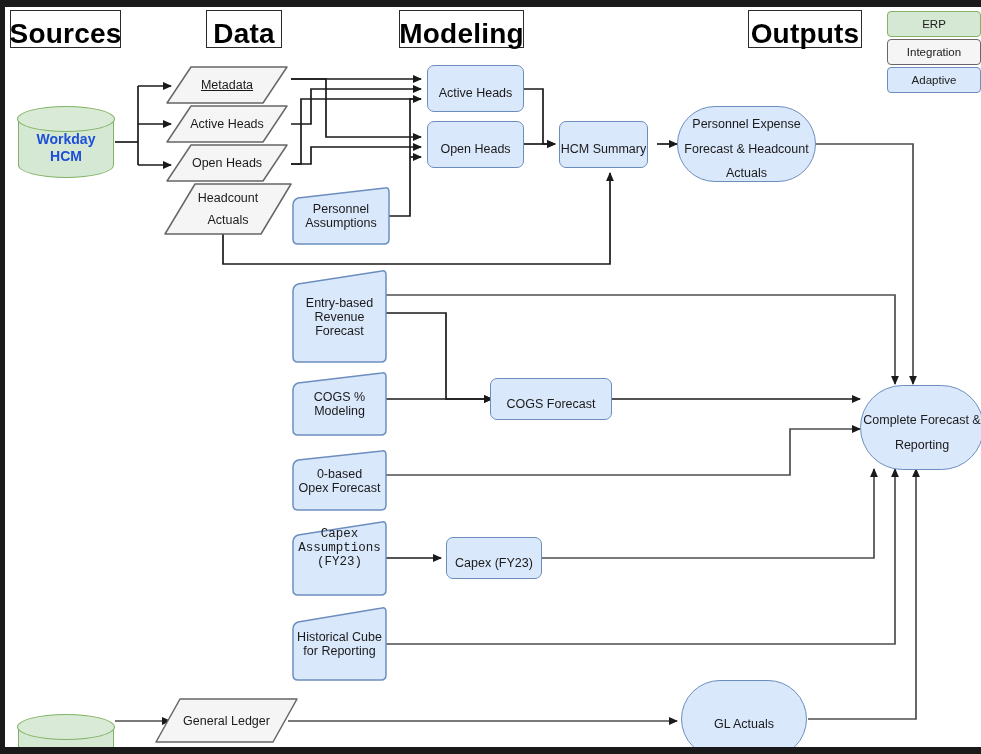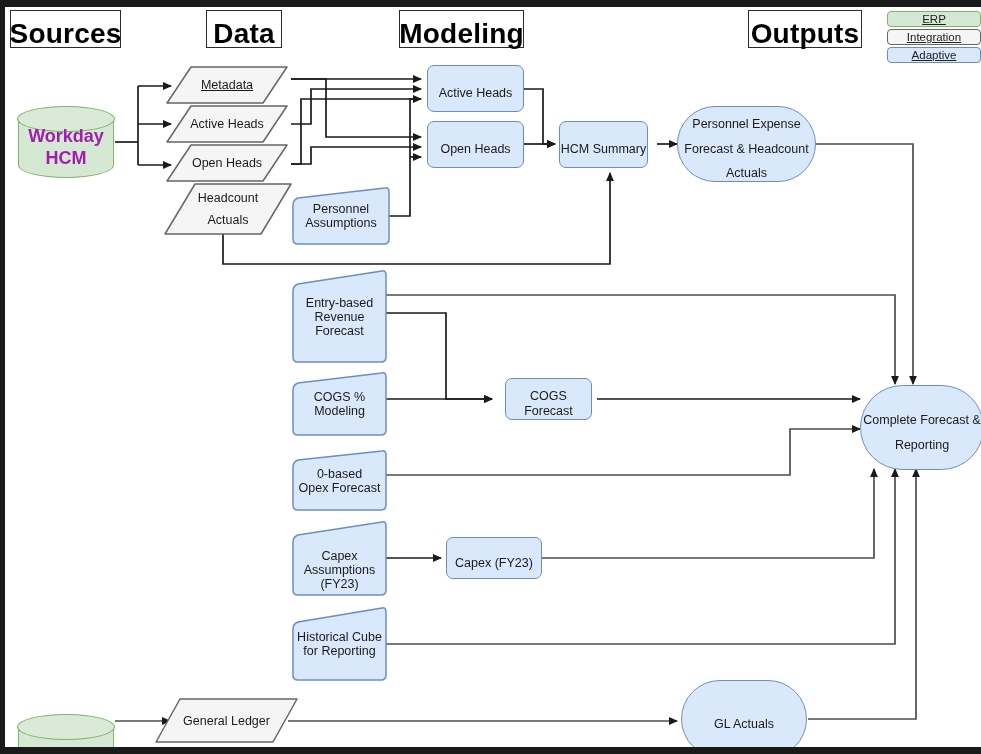--- a/index.html
+++ b/index.html
@@ -22,44 +22,43 @@
   
   .hdr{
     background:#ffffff;border:1.6px solid #2b2b2b;
     font-weight:bold;color:#000;
   }
   .hdr span{font-size:28px;letter-spacing:.2px;}
 
   
   .legend{position:absolute;right:0px;top:4px;width:94px;}
   .lg{
-    height:16px;display:flex;align-items:center;justify-content:center;
+    height:26px;display:flex;align-items:center;justify-content:center;
     border-radius:4px;box-sizing:border-box;font-size:11.5px;color:#202020;
     margin-bottom:2px;
-    text-decoration:underline;
   }
   .lg-erp{background:#d5e8d4;border:1.4px solid #82b366;}
   .lg-int{background:#f5f5f5;border:1.4px solid #666666;}
   .lg-ada{background:#dae8fc;border:1.4px solid #6c8ebf;}
 
   
   .blue-rect{
     background:#dae8fc;border:1.5px solid #6c8ebf;border-radius:7px;
     font-size:12.5px;color:#1a1a1a;
   }
   
   .blue-ell{
     background:#dae8fc;border:1.5px solid #6c8ebf;
     font-size:12.5px;color:#1a1a1a;
   }
   
   .cyl{
     background:#d5e8d4;border:1.6px solid #82b366;
     border-radius:50% / 18%;
-    font-size:18px;font-weight:bold;color:#a21caf;
+    font-size:14px;font-weight:bold;color:#1d4ed8;
   }
   .cyl::before{
     content:"";position:absolute;left:-1.6px;right:-1.6px;top:-1.6px;height:26px;
     border:1.6px solid #82b366;border-radius:50%;
     background:#d9ead7;box-sizing:border-box;
   }
   .cyl span{position:relative;z-index:2;}
   
   .trap-label{
     position:absolute;display:flex;align-items:center;justify-content:center;
@@ -217,40 +216,40 @@
     <span>Revenue</span>
     <span>Forecast</span>
   </div>
   <div class="trap-label" style="left:286px;top:366px;width:97px;height:62px;">
     <span>COGS % Modeling</span>
   </div>
   <div class="trap-label" style="left:288px;top:444px;width:93px;height:59px;flex-direction:column;">
     <span>0-based</span>
     <span>Opex Forecast</span>
   </div>
-  <div class="trap-label" style="left:288px;top:526px;width:93px;height:73px;flex-direction:column;">
+  <div class="trap-label" style="left:288px;top:504px;width:93px;height:73px;flex-direction:column;font-family:Liberation Mono, monospace;">
     <span>Capex</span>
     <span>Assumptions</span>
     <span>(FY23)</span>
   </div>
   <div class="trap-label" style="left:286px;top:601px;width:97px;height:72px;flex-direction:column;">
     <span>Historical Cube</span>
     <span>for Reporting</span>
   </div>
 
   <div class="node blue-rect" style="left:422px;top:58px;width:97px;height:47px;">
     <span>Active Heads</span>
   </div>
   <div class="node blue-rect" style="left:422px;top:114px;width:97px;height:47px;">
     <span>Open Heads</span>
   </div>
   <div class="node blue-rect" style="left:554px;top:114px;width:89px;height:47px;">
     <span>HCM Summary</span>
   </div>
-  <div class="node blue-rect" style="left:500px;top:371px;width:87px;height:42px;">
+  <div class="node blue-rect" style="left:485px;top:371px;width:122px;height:42px;">
     <span>COGS Forecast</span>
   </div>
   <div class="node blue-rect" style="left:441px;top:530px;width:96px;height:42px;text-align:right;">
     <span>Capex (FY23)</span>
   </div>
 
   <div class="node blue-ell" style="left:672px;top:99px;width:139px;height:76px;border-radius:50px;flex-direction:column;">
     <span>Personnel Expense</span>
     <span>Forecast &amp; Headcount</span>
     <span>Actuals</span>

